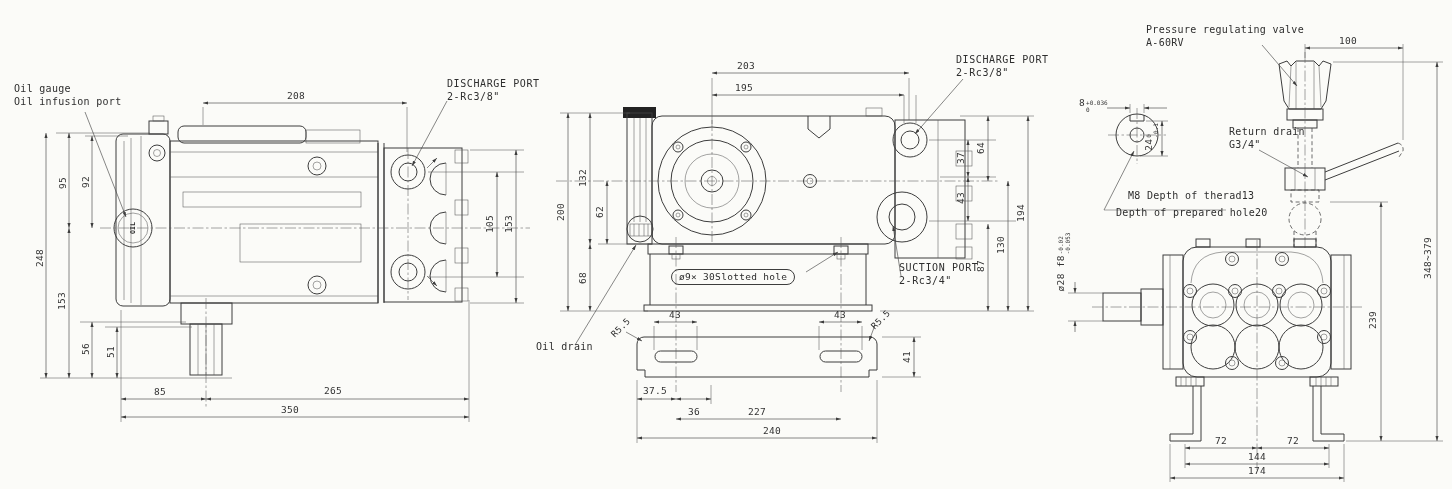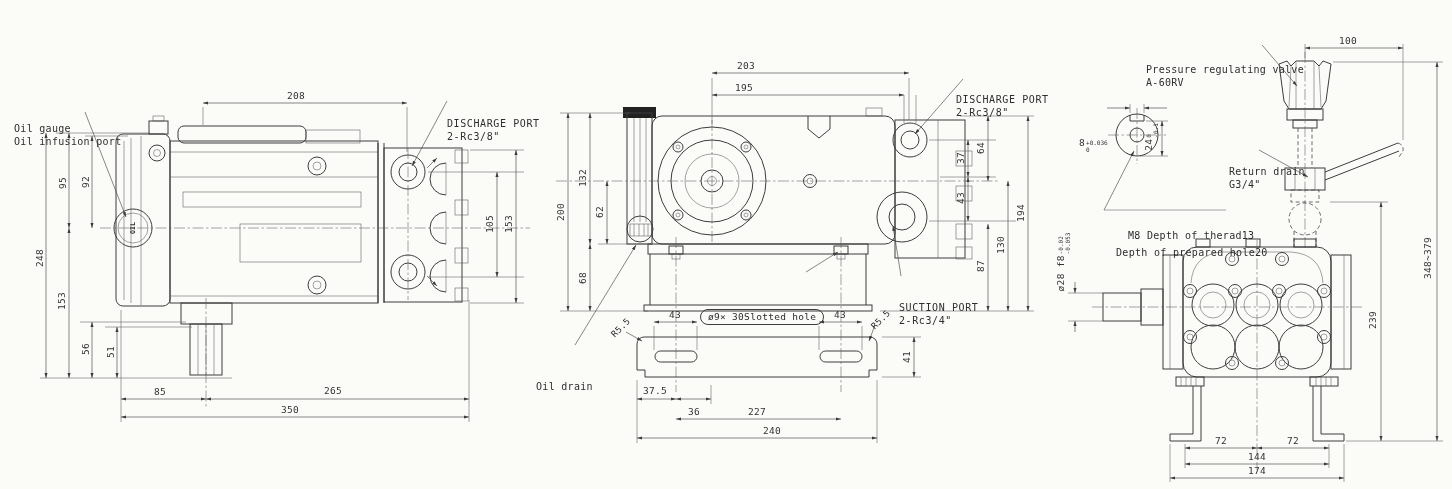--- a/index.html
+++ b/index.html
@@ -1,21 +1,21 @@
 <!DOCTYPE html>
 <html><head>
 <meta charset="utf-8">
 <style>
   html,body{margin:0;padding:0;background:#e8e8e6;}
   .sheet{position:relative;width:1452px;height:489px;background:#fbfbf8;overflow:hidden;
          font-family:"DejaVu Sans Mono","Liberation Mono",monospace;}
   .sheet svg{position:absolute;left:0;top:0;}
   .lbl{position:absolute;font-size:10px;color:#2e2e2e;white-space:nowrap;line-height:1;
        letter-spacing:.3px;transform:translate(-50%,-50%);}
-  .la{transform:none;margin-top:40px;}
+  .la{transform:none;}
   .v{transform:translate(-50%,-50%) rotate(-90deg);}
   .r45{transform:translate(-50%,-50%) rotate(-45deg);font-size:9px;}
   .dim{font-size:9.5px;color:#333;}
   .port{letter-spacing:.6px;}
   .box{border:.9px solid #3d3d3d;border-radius:9px;padding:2px 7px;font-size:9.5px;}
   .oil{font-size:6.5px;font-weight:bold;transform:translate(-50%,-50%) rotate(-90deg);letter-spacing:0;}
   .tol{display:inline-flex;flex-direction:column;font-size:6px;line-height:1.15;
        margin-left:1px;vertical-align:1px;letter-spacing:0;}
   .s{fill:none;stroke:#3d3d3d;stroke-width:1;}
   .t{stroke-width:.55;stroke:#585858;}
@@ -367,21 +367,21 @@
 <span class="lbl v dim" style="left:600px;top:212px">62</span>
 <span class="lbl v dim" style="left:583px;top:278px">68</span>
 <span class="lbl v dim" style="left:981px;top:148px">64</span>
 <span class="lbl v dim" style="left:961px;top:158px">37</span>
 <span class="lbl v dim" style="left:961px;top:198px">43</span>
 <span class="lbl v dim" style="left:1021px;top:213px">194</span>
 <span class="lbl v dim" style="left:1001px;top:245px">130</span>
 <span class="lbl v dim" style="left:981px;top:266px">87</span>
 <span class="lbl la port" style="left:899px;top:263px">SUCTION PORT</span>
 <span class="lbl la port" style="left:899px;top:276px">2-Rc3/4"</span>
-<span class="lbl la box" style="left:700px;top:269px">ø9× 30Slotted hole</span>
+<span class="lbl la box" style="left:671px;top:269px">ø9× 30Slotted hole</span>
 <span class="lbl la" style="left:536px;top:342px">Oil drain</span>
 <span class="lbl r45" style="left:621px;top:328px">R5.5</span>
 <span class="lbl r45" style="left:881px;top:320px">R5.5</span>
 <span class="lbl dim" style="left:675px;top:315px">43</span>
 <span class="lbl dim" style="left:840px;top:315px">43</span>
 <span class="lbl v dim" style="left:907px;top:357px">41</span>
 <span class="lbl dim" style="left:655px;top:391px">37.5</span>
 <span class="lbl dim" style="left:694px;top:412px">36</span>
 <span class="lbl dim" style="left:757px;top:412px">227</span>
 <span class="lbl dim" style="left:772px;top:431px">240</span>

